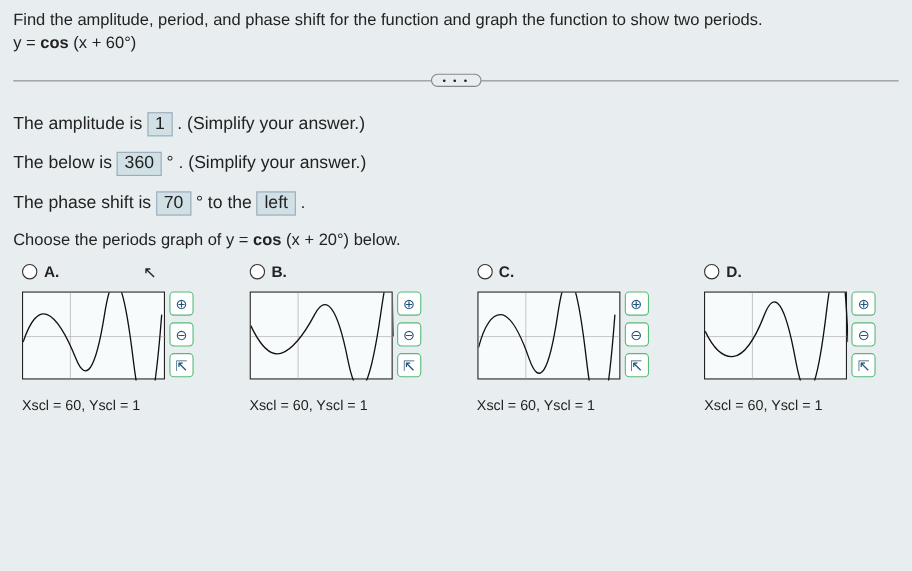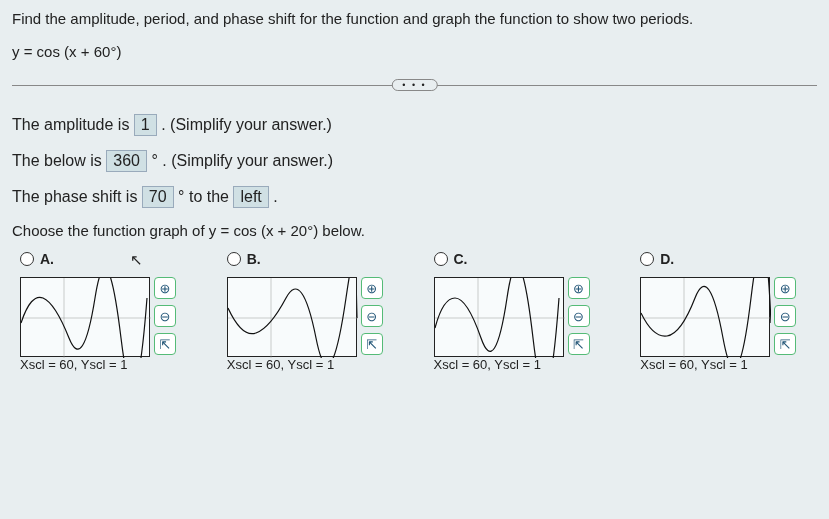--- a/index.html
+++ b/index.html
@@ -5,21 +5,21 @@
     * { box-sizing: border-box; margin: 0; padding: 0; }
     body {
       font-family: Arial, sans-serif;
       background: #e8eef0;
       width: 829px;
       height: 519px;
       padding: 10px 12px;
       font-size: 14px;
       color: #222;
     }
-    .question-prompt { font-size: 15px; margin-bottom: 16px; }
+    .question-prompt { font-size: 15px; margin-bottom: 4px; }
     .equation { font-size: 15px; margin-bottom: 14px; }
     .divider-wrap { position: relative; height: 22px; margin-bottom: 18px;}
     .hr-line { border: none; border-top: 1px solid #888; position: absolute; top: 50%; left:0; right:0;}
     .dots-pill {
       position: absolute; left: 50%; top: 50%; transform: translate(-50%,-50%);
       background: #e8eef0; border: 1px solid #888; border-radius: 10px;
       padding: 0 10px; font-size: 9px; letter-spacing:2px;
     }
     .answer-line { margin-bottom: 14px; font-size: 16px; }
     .input-box {
@@ -39,22 +39,22 @@
     .graph-box {
       width: 130px; height: 80px; border: 1px solid #222; background:#f8fbfc;
       position:relative;
     }
     .side-icons { display:flex; flex-direction:column; gap:6px;}
     .icon-btn {
       width:22px; height:22px; border:1px solid #5b7;
       border-radius:4px; display:flex; align-items:center; justify-content:center;
       font-size:13px; background:#fff; color:#257;
     }
-    .scale-label { font-size: 13px; }
-    .bold { font-weight: normal;}
+    .scale-label { font-size: 13px; margin-top: 16px;}
+    .bold { font-weight: bold;}
     svg.wave { position:absolute; left:0; top:0;}
   </style>
 </head>
 <body>
 
 <div class="question-prompt">Find the amplitude, period, and phase shift for the function and graph the function to show two periods.</div>
 <div class="equation">
   <span>y = </span><span class="bold">cos</span><span> (x + 60°)</span>
 </div>
 
@@ -77,21 +77,21 @@
 
 <div class="answer-line">
   <span>The phase shift is </span>
   <span class="input-box">70</span><span> °</span>
   <span> to the </span>
   <span class="input-box">left</span>
   <span> .</span>
 </div>
 
 <div class="choose-line">
-  <span>Choose the function graph of y = </span><span class="bold">cos</span><span> (x + 20°) below.</span>
+  <span>Choose the periods graph of y = </span><span class="bold">cos</span><span> (x + 20°) below.</span>
 </div>
 
 <div class="options-row">
 
   <div class="option">
     <div class="opt-header">
       <span class="radio"></span>
       <span class="opt-label">A.</span>
     </div>
     <span style="position:absolute; left:110px; top:0; font-size:15px;">↖</span>

